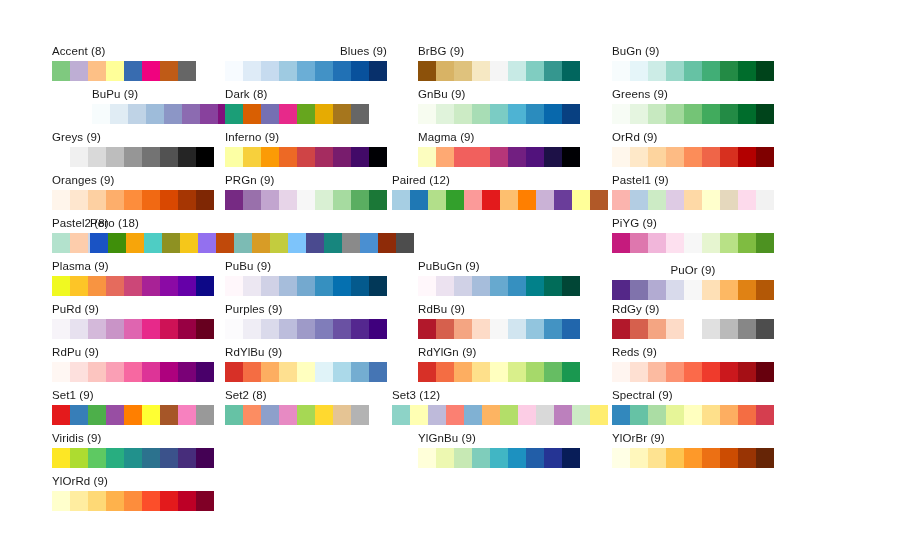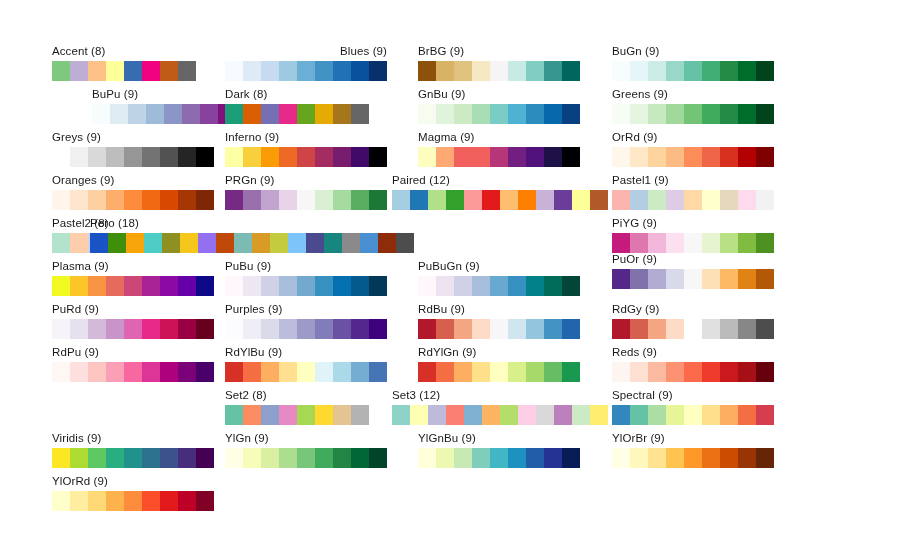--- a/index.html
+++ b/index.html
@@ -361,21 +361,21 @@
         <span class="swatch" title="PuBuGn #2 #ece2f0" style="width: 18px; height: 20px; background: rgb(236, 226, 240);"></span>
         <span class="swatch" title="PuBuGn #3 #d0d1e6" style="width: 18px; height: 20px; background: rgb(208, 209, 230);"></span>
         <span class="swatch" title="PuBuGn #4 #a6bddb" style="width: 18px; height: 20px; background: rgb(166, 189, 219);"></span>
         <span class="swatch" title="PuBuGn #5 #67a9cf" style="width: 18px; height: 20px; background: rgb(103, 169, 207);"></span>
         <span class="swatch" title="PuBuGn #6 #3690c0" style="width: 18px; height: 20px; background: rgb(54, 144, 192);"></span>
         <span class="swatch" title="PuBuGn #7 #02818a" style="width: 18px; height: 20px; background: rgb(2, 129, 138);"></span>
         <span class="swatch" title="PuBuGn #8 #016c59" style="width: 18px; height: 20px; background: rgb(1, 108, 89);"></span>
         <span class="swatch" title="PuBuGn #9 #014636" style="width: 18px; height: 20px; background: rgb(1, 70, 54);"></span>
       </div>
     </div>
-    <div class="palette-cell" style="left: 612px; top: 253px;">
+    <div class="palette-cell" style="left: 612px; top: 264px; text-align: center;">
       <div class="palette-label">PuOr (9)</div>
       <div class="swatch-strip">
         <span class="swatch" title="PuOr #1 #542788" style="width: 18px; height: 20px; background: rgb(84, 39, 136);"></span>
         <span class="swatch" title="PuOr #2 #8073ac" style="width: 18px; height: 20px; background: rgb(128, 115, 172);"></span>
         <span class="swatch" title="PuOr #3 #b2abd2" style="width: 18px; height: 20px; background: rgb(178, 171, 210);"></span>
         <span class="swatch" title="PuOr #4 #d8daeb" style="width: 18px; height: 20px; background: rgb(216, 218, 235);"></span>
         <span class="swatch" title="PuOr #5 #f7f7f7" style="width: 18px; height: 20px; background: rgb(247, 247, 247);"></span>
         <span class="swatch" title="PuOr #6 #fee0b6" style="width: 18px; height: 20px; background: rgb(254, 224, 182);"></span>
         <span class="swatch" title="PuOr #7 #fdb863" style="width: 18px; height: 20px; background: rgb(253, 184, 99);"></span>
         <span class="swatch" title="PuOr #8 #e08214" style="width: 18px; height: 20px; background: rgb(224, 130, 20);"></span>
@@ -485,20 +485,34 @@
       <div class="swatch-strip">
         <span class="swatch" title="Reds #1 #fff5f0" style="width: 18px; height: 20px; background: rgb(255, 245, 240);"></span>
         <span class="swatch" title="Reds #2 #fee0d2" style="width: 18px; height: 20px; background: rgb(254, 224, 210);"></span>
         <span class="swatch" title="Reds #3 #fcbba1" style="width: 18px; height: 20px; background: rgb(252, 187, 161);"></span>
         <span class="swatch" title="Reds #4 #fc9272" style="width: 18px; height: 20px; background: rgb(252, 146, 114);"></span>
         <span class="swatch" title="Reds #5 #fb6a4a" style="width: 18px; height: 20px; background: rgb(251, 106, 74);"></span>
         <span class="swatch" title="Reds #6 #ef3b2c" style="width: 18px; height: 20px; background: rgb(239, 59, 44);"></span>
         <span class="swatch" title="Reds #7 #cb181d" style="width: 18px; height: 20px; background: rgb(203, 24, 29);"></span>
         <span class="swatch" title="Reds #8 #a50f15" style="width: 18px; height: 20px; background: rgb(165, 15, 21);"></span>
         <span class="swatch" title="Reds #9 #67000d" style="width: 18px; height: 20px; background: rgb(103, 0, 13);"></span>
+      </div>
+    </div>
+    <div class="palette-cell" style="left: 52px; top: 389px;">
+      <div class="palette-label">Set1 (9)</div>
+      <div class="swatch-strip">
+        <span class="swatch" title="Set1 #1 #e41a1c" style="width: 18px; height: 20px; background: rgb(228, 26, 28);"></span>
+        <span class="swatch" title="Set1 #2 #377eb8" style="width: 18px; height: 20px; background: rgb(55, 126, 184);"></span>
+        <span class="swatch" title="Set1 #3 #4daf4a" style="width: 18px; height: 20px; background: rgb(77, 175, 74);"></span>
+        <span class="swatch" title="Set1 #4 #984ea3" style="width: 18px; height: 20px; background: rgb(152, 78, 163);"></span>
+        <span class="swatch" title="Set1 #5 #ff7f00" style="width: 18px; height: 20px; background: rgb(255, 127, 0);"></span>
+        <span class="swatch" title="Set1 #6 #ffff33" style="width: 18px; height: 20px; background: rgb(255, 255, 51);"></span>
+        <span class="swatch" title="Set1 #7 #a65628" style="width: 18px; height: 20px; background: rgb(166, 86, 40);"></span>
+        <span class="swatch" title="Set1 #8 #f781bf" style="width: 18px; height: 20px; background: rgb(247, 129, 191);"></span>
+        <span class="swatch" title="Set1 #9 #999999" style="width: 18px; height: 20px; background: rgb(153, 153, 153);"></span>
       </div>
     </div>
     <div class="palette-cell" style="left: 225px; top: 389px;">
       <div class="palette-label">Set2 (8)</div>
       <div class="swatch-strip">
         <span class="swatch" title="Set2 #1 #66c2a5" style="width: 18px; height: 20px; background: rgb(102, 194, 165);"></span>
         <span class="swatch" title="Set2 #2 #fc8d62" style="width: 18px; height: 20px; background: rgb(252, 141, 98);"></span>
         <span class="swatch" title="Set2 #3 #8da0cb" style="width: 18px; height: 20px; background: rgb(141, 160, 203);"></span>
         <span class="swatch" title="Set2 #4 #e78ac3" style="width: 18px; height: 20px; background: rgb(231, 138, 195);"></span>
         <span class="swatch" title="Set2 #5 #a6d854" style="width: 18px; height: 20px; background: rgb(166, 216, 84);"></span>
@@ -545,34 +559,20 @@
         <span class="swatch" title="Viridis #2 #addc30" style="width: 18px; height: 20px; background: rgb(173, 220, 48);"></span>
         <span class="swatch" title="Viridis #3 #5ec962" style="width: 18px; height: 20px; background: rgb(94, 201, 98);"></span>
         <span class="swatch" title="Viridis #4 #28ae80" style="width: 18px; height: 20px; background: rgb(40, 174, 128);"></span>
         <span class="swatch" title="Viridis #5 #21918c" style="width: 18px; height: 20px; background: rgb(33, 145, 140);"></span>
         <span class="swatch" title="Viridis #6 #2c728e" style="width: 18px; height: 20px; background: rgb(44, 114, 142);"></span>
         <span class="swatch" title="Viridis #7 #3b528b" style="width: 18px; height: 20px; background: rgb(59, 82, 139);"></span>
         <span class="swatch" title="Viridis #8 #472d7b" style="width: 18px; height: 20px; background: rgb(71, 45, 123);"></span>
         <span class="swatch" title="Viridis #9 #440154" style="width: 18px; height: 20px; background: rgb(68, 1, 84);"></span>
       </div>
     </div>
-    <div class="palette-cell" style="left: 225px; top: 432px;">
-      <div class="palette-label">YlGn (9)</div>
-      <div class="swatch-strip">
-        <span class="swatch" title="YlGn #1 #ffffe5" style="width: 18px; height: 20px; background: rgb(255, 255, 229);"></span>
-        <span class="swatch" title="YlGn #2 #f7fcb9" style="width: 18px; height: 20px; background: rgb(247, 252, 185);"></span>
-        <span class="swatch" title="YlGn #3 #d9f0a3" style="width: 18px; height: 20px; background: rgb(217, 240, 163);"></span>
-        <span class="swatch" title="YlGn #4 #addd8e" style="width: 18px; height: 20px; background: rgb(173, 221, 142);"></span>
-        <span class="swatch" title="YlGn #5 #78c679" style="width: 18px; height: 20px; background: rgb(120, 198, 121);"></span>
-        <span class="swatch" title="YlGn #6 #41ab5d" style="width: 18px; height: 20px; background: rgb(65, 171, 93);"></span>
-        <span class="swatch" title="YlGn #7 #238443" style="width: 18px; height: 20px; background: rgb(35, 132, 67);"></span>
-        <span class="swatch" title="YlGn #8 #006837" style="width: 18px; height: 20px; background: rgb(0, 104, 55);"></span>
-        <span class="swatch" title="YlGn #9 #004529" style="width: 18px; height: 20px; background: rgb(0, 69, 41);"></span>
-      </div>
-    </div>
     <div class="palette-cell" style="left: 418px; top: 432px;">
       <div class="palette-label">YlGnBu (9)</div>
       <div class="swatch-strip">
         <span class="swatch" title="YlGnBu #1 #ffffd9" style="width: 18px; height: 20px; background: rgb(255, 255, 217);"></span>
         <span class="swatch" title="YlGnBu #2 #edf8b1" style="width: 18px; height: 20px; background: rgb(237, 248, 177);"></span>
         <span class="swatch" title="YlGnBu #3 #c7e9b4" style="width: 18px; height: 20px; background: rgb(199, 233, 180);"></span>
         <span class="swatch" title="YlGnBu #4 #7fcdbb" style="width: 18px; height: 20px; background: rgb(127, 205, 187);"></span>
         <span class="swatch" title="YlGnBu #5 #41b6c4" style="width: 18px; height: 20px; background: rgb(65, 182, 196);"></span>
         <span class="swatch" title="YlGnBu #6 #1d91c0" style="width: 18px; height: 20px; background: rgb(29, 145, 192);"></span>
         <span class="swatch" title="YlGnBu #7 #225ea8" style="width: 18px; height: 20px; background: rgb(34, 94, 168);"></span>

